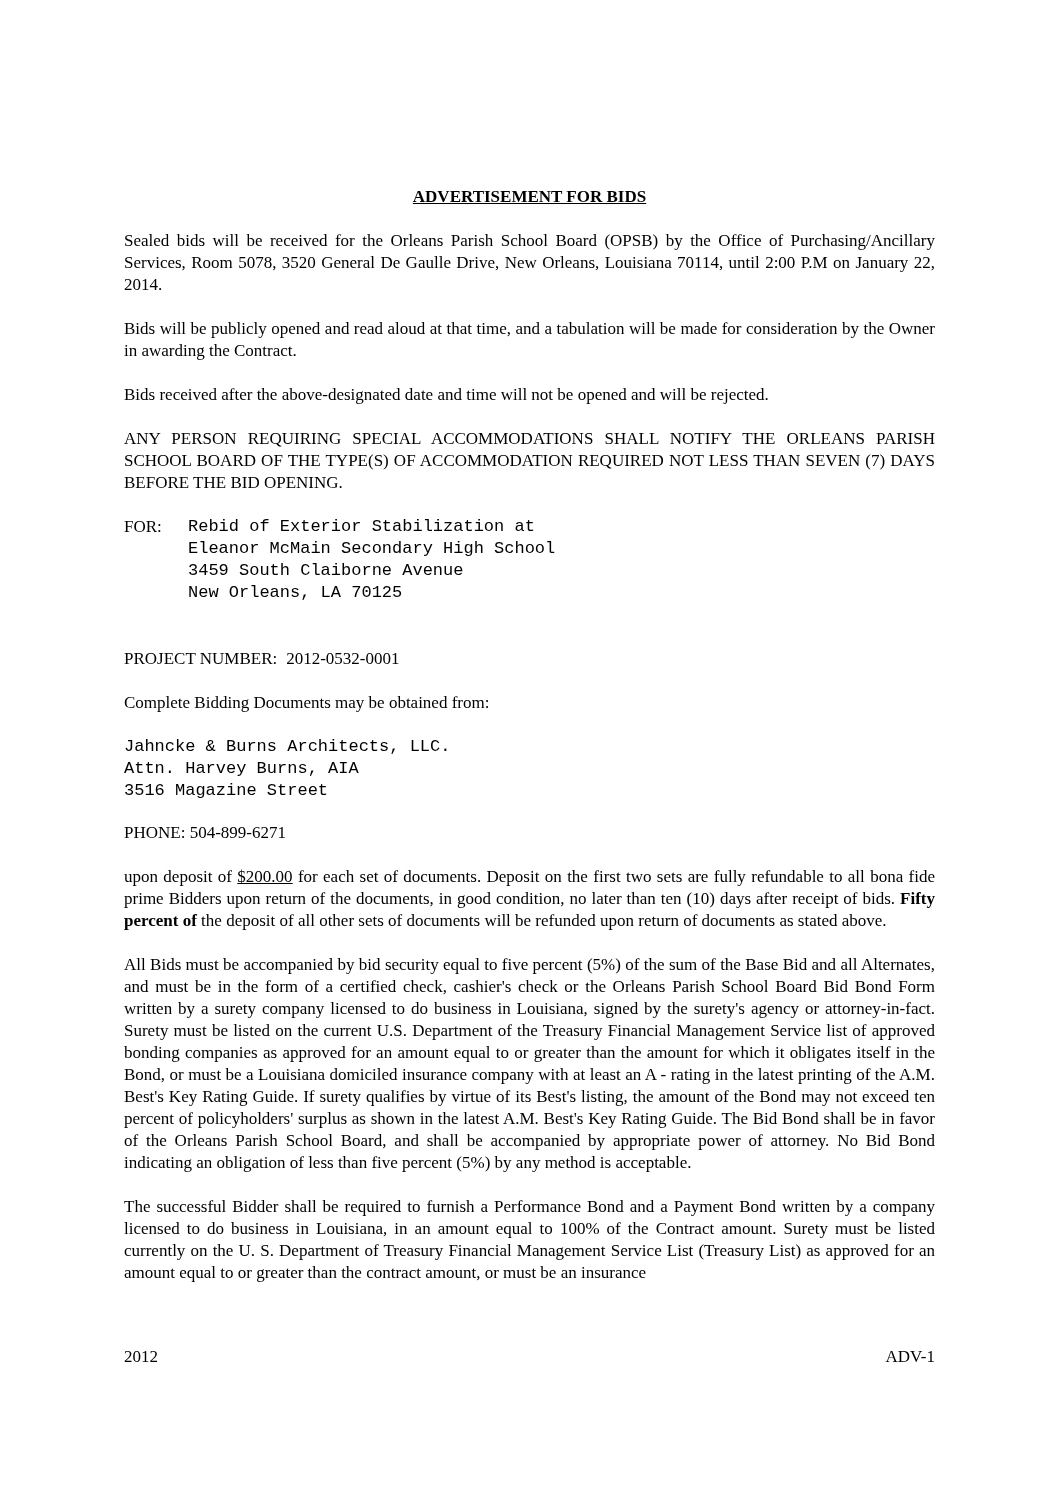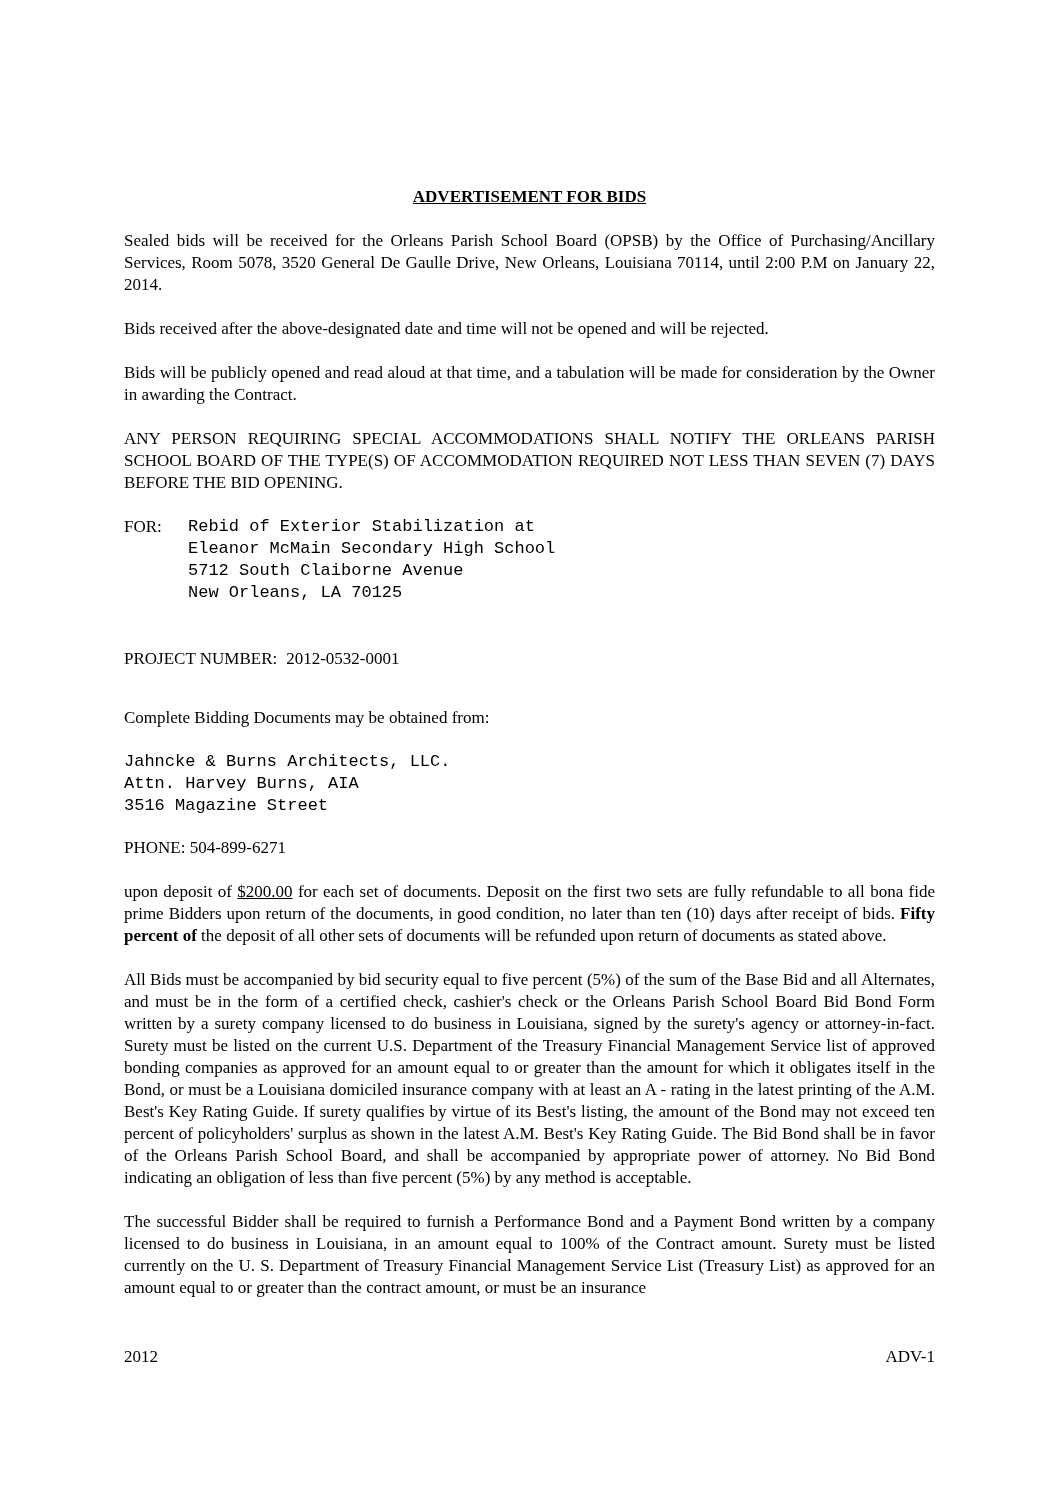--- a/index.html
+++ b/index.html
@@ -33,21 +33,21 @@
     margin-bottom: 22px;
   }
   .for-block {
     display: flex;
     align-items: flex-start;
     margin-bottom: 44px;
     margin-top: 12px;
   }
   .for-label { min-width: 64px; display: inline-block; }
   .line { text-align: left; font-family: Liberation Mono, monospace; }
-  .project-number { margin-bottom: 37px; }
+  .project-number { margin-bottom: 22px; }
   .project-number .value { margin-left: 9px; }
   .obtain-line { margin-bottom: 22px; }
   .address-block { margin-bottom: 20px; }
   .phone-line { margin-bottom: 22px; }
   .u { text-decoration: underline; }
   .b { font-weight: bold; }
   .footer {
     position: absolute;
     left: 124px;
     right: 123px;
@@ -60,32 +60,32 @@
 </head>
 <body>
 
 <div class="page">
   <div class="content">
 
     <div class="doc-title">ADVERTISEMENT FOR BIDS</div>
 
     <p class="body">Sealed bids will be received for the Orleans Parish School Board (OPSB) by the Office of Purchasing/Ancillary Services, Room 5078, 3520 General De Gaulle Drive, New Orleans, Louisiana 70114, until 2:00 P.M on January 22, 2014.</p>
 
+    <p class="body">Bids will be publicly opened and read aloud at that time, and a tabulation will be made for consideration by the Owner in awarding the Contract.</p>
+
     <p class="body">Bids received after the above-designated date and time will not be opened and will be rejected.</p>
-
-    <p class="body">Bids will be publicly opened and read aloud at that time, and a tabulation will be made for consideration by the Owner in awarding the Contract.</p>
 
     <p class="body">ANY PERSON REQUIRING SPECIAL ACCOMMODATIONS SHALL NOTIFY THE ORLEANS PARISH SCHOOL BOARD OF THE TYPE(S) OF ACCOMMODATION REQUIRED NOT LESS THAN SEVEN (7) DAYS BEFORE THE BID OPENING.</p>
 
     <div class="for-block">
       <span class="for-label">FOR:</span>
       <div class="for-lines">
         <div class="line">Rebid of Exterior Stabilization at</div>
         <div class="line">Eleanor McMain Secondary High School</div>
-        <div class="line">5712 South Claiborne Avenue</div>
+        <div class="line">3459 South Claiborne Avenue</div>
         <div class="line">New Orleans, LA  70125</div>
       </div>
     </div>
 
     <div class="project-number">
       <span>PROJECT NUMBER:</span><span class="value">2012-0532-0001</span>
     </div>
 
     <div class="obtain-line">Complete Bidding Documents may be obtained from:</div>
 

